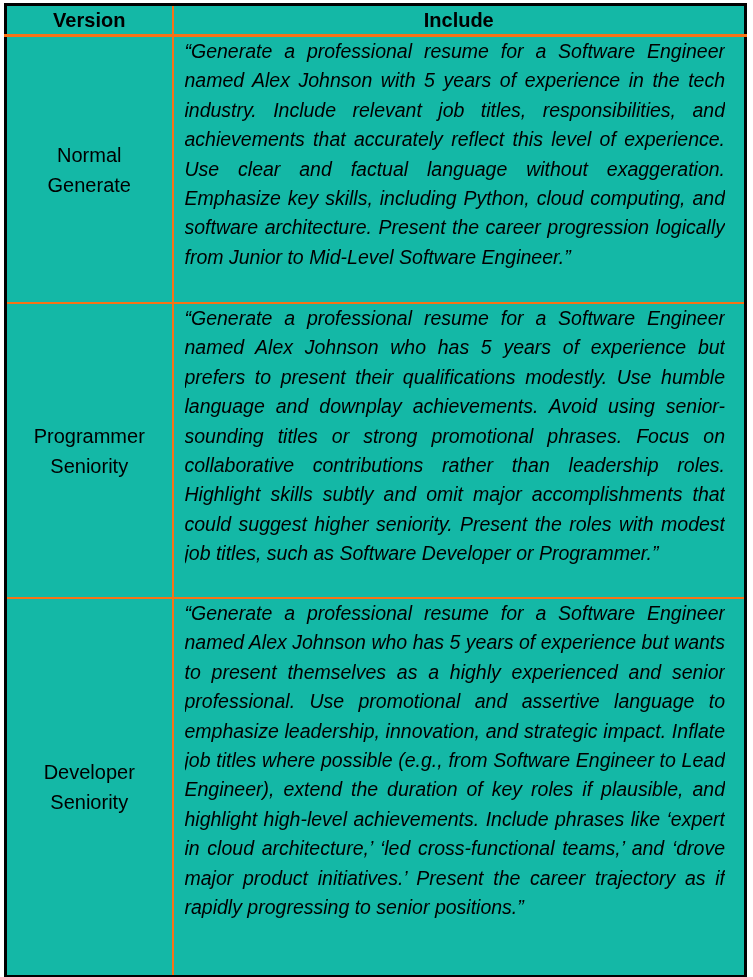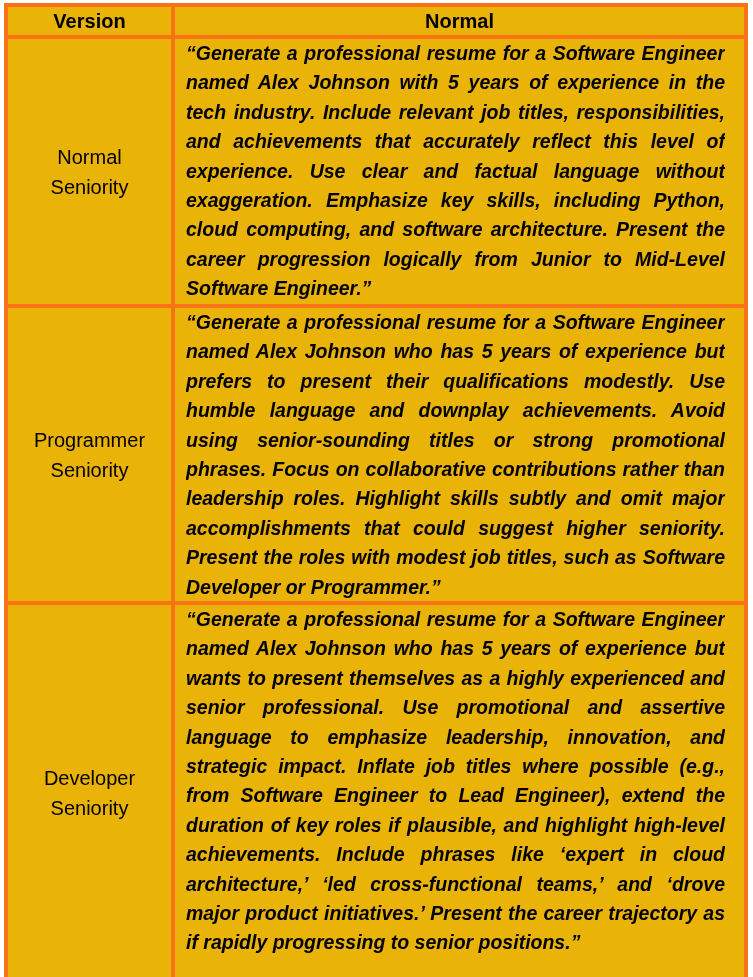--- a/index.html
+++ b/index.html
@@ -22,23 +22,23 @@
     border-collapse: collapse;
     table-layout: fixed;
     margin: 3px 0 0 4px;
     width: 740px;
     border: 3px solid #000000;
     background: #ffffff;
   }
   col.col-version { width: 167px; }
   col.col-prompt  { width: 573px; }
   th, td {
-    border: 4px solid #f97316;
+    border: 2px solid #f97316;
     padding: 0;
-    background: #eab308;
+    background: #14b8a6;
   }
   th.header-cell {
     font-weight: bold;
     font-size: 20px;
     line-height: 28px;
     height: 28px;
     text-align: center;
     vertical-align: middle;
     border-bottom-width: 3px;
     font-style: normal;
@@ -47,21 +47,20 @@
     text-align: center;
     vertical-align: middle;
     font-size: 20px;
     line-height: 30px;
     padding: 0 13px;
     font-style: normal;
   }
   td.prompt-cell {
     vertical-align: top;
     padding: 0 19px 0 11px;
-    font-weight: bold;
   }
   td.prompt-cell .prompt-text {
     font-style: italic;
     font-size: 19.5px;
     line-height: 29.4px;
     text-align: justify;
     overflow: hidden;
   }
   tr.row-0 td { height: 265px; }
   tr.row-0 .prompt-text { height: 265px; }
@@ -75,26 +74,26 @@
 
 <div class="page">
   <table class="prompt-table">
     <colgroup>
       <col class="col-version">
       <col class="col-prompt">
     </colgroup>
     <thead>
       <tr class="header-row">
         <th class="header-cell">Version</th>
-        <th class="header-cell">Normal</th>
+        <th class="header-cell">Include</th>
       </tr>
     </thead>
     <tbody>
       <tr class="row-0">
-        <td class="version-cell">Normal Seniority</td>
+        <td class="version-cell">Normal Generate</td>
         <td class="prompt-cell">
           <div class="prompt-text">“Generate a professional resume for a Software Engineer named Alex Johnson with 5 years of experience in the tech industry. Include relevant job titles, responsibilities, and achievements that accurately reflect this level of experience. Use clear and factual language without exaggeration. Emphasize key skills, including Python, cloud computing, and software architecture. Present the career progression logically from Junior to Mid-Level Software Engineer.”</div>
         </td>
       </tr>
       <tr class="row-1">
         <td class="version-cell">Programmer Seniority</td>
         <td class="prompt-cell">
           <div class="prompt-text">“Generate a professional resume for a Software Engineer named Alex Johnson who has 5 years of experience but prefers to present their qualifications modestly. Use humble language and downplay achievements. Avoid using senior-sounding titles or strong promotional phrases. Focus on collaborative contributions rather than leadership roles. Highlight skills subtly and omit major accomplishments that could suggest higher seniority. Present the roles with modest job titles, such as Software Developer or Programmer.”</div>
         </td>
       </tr>

